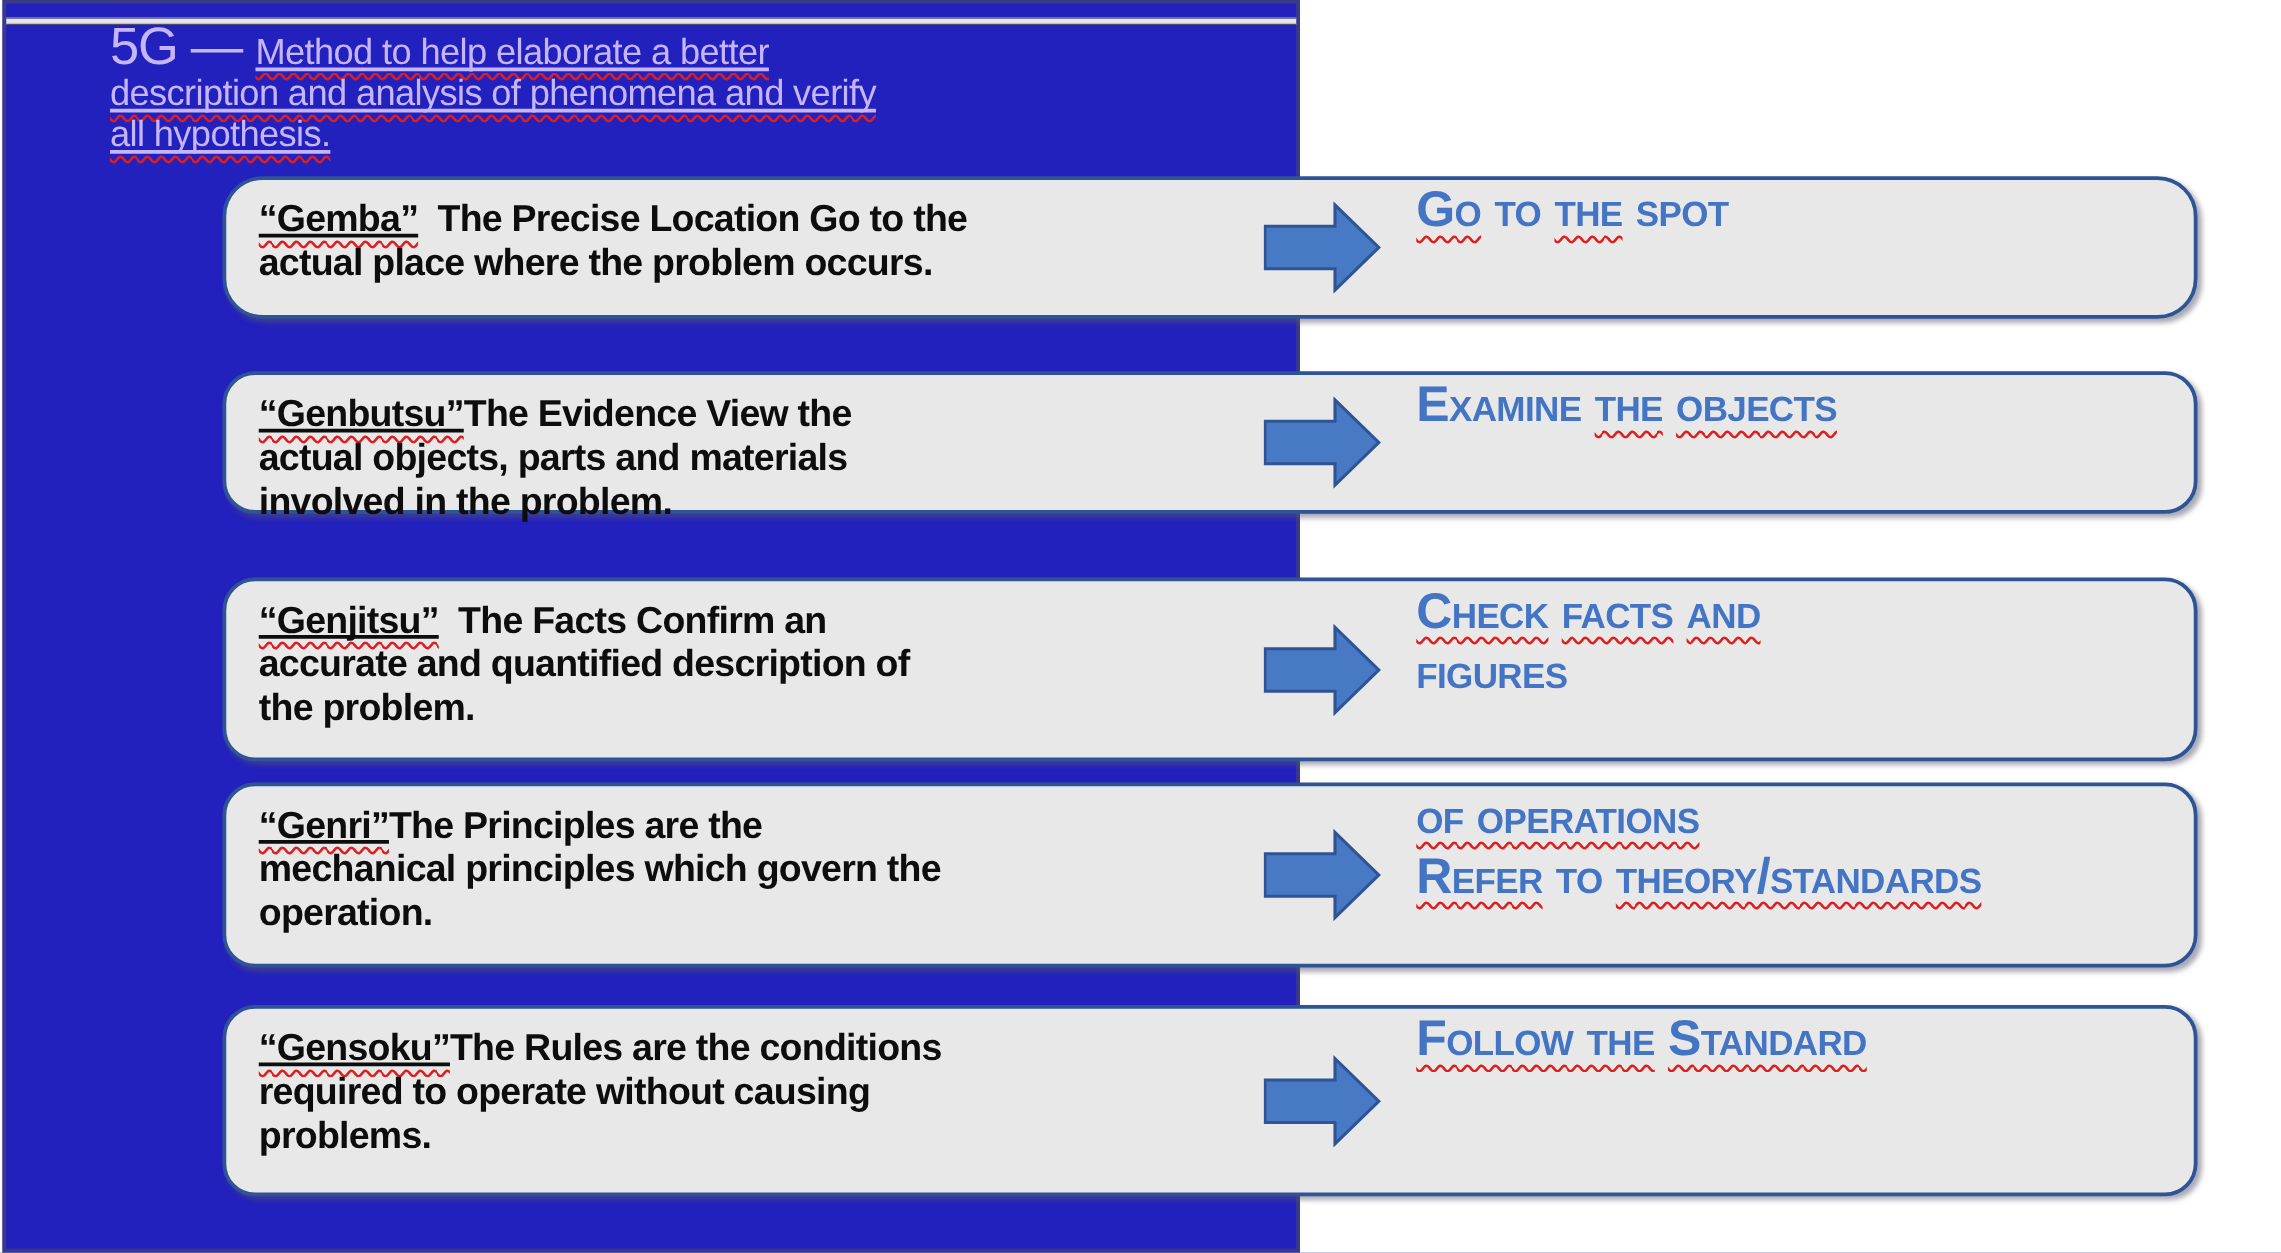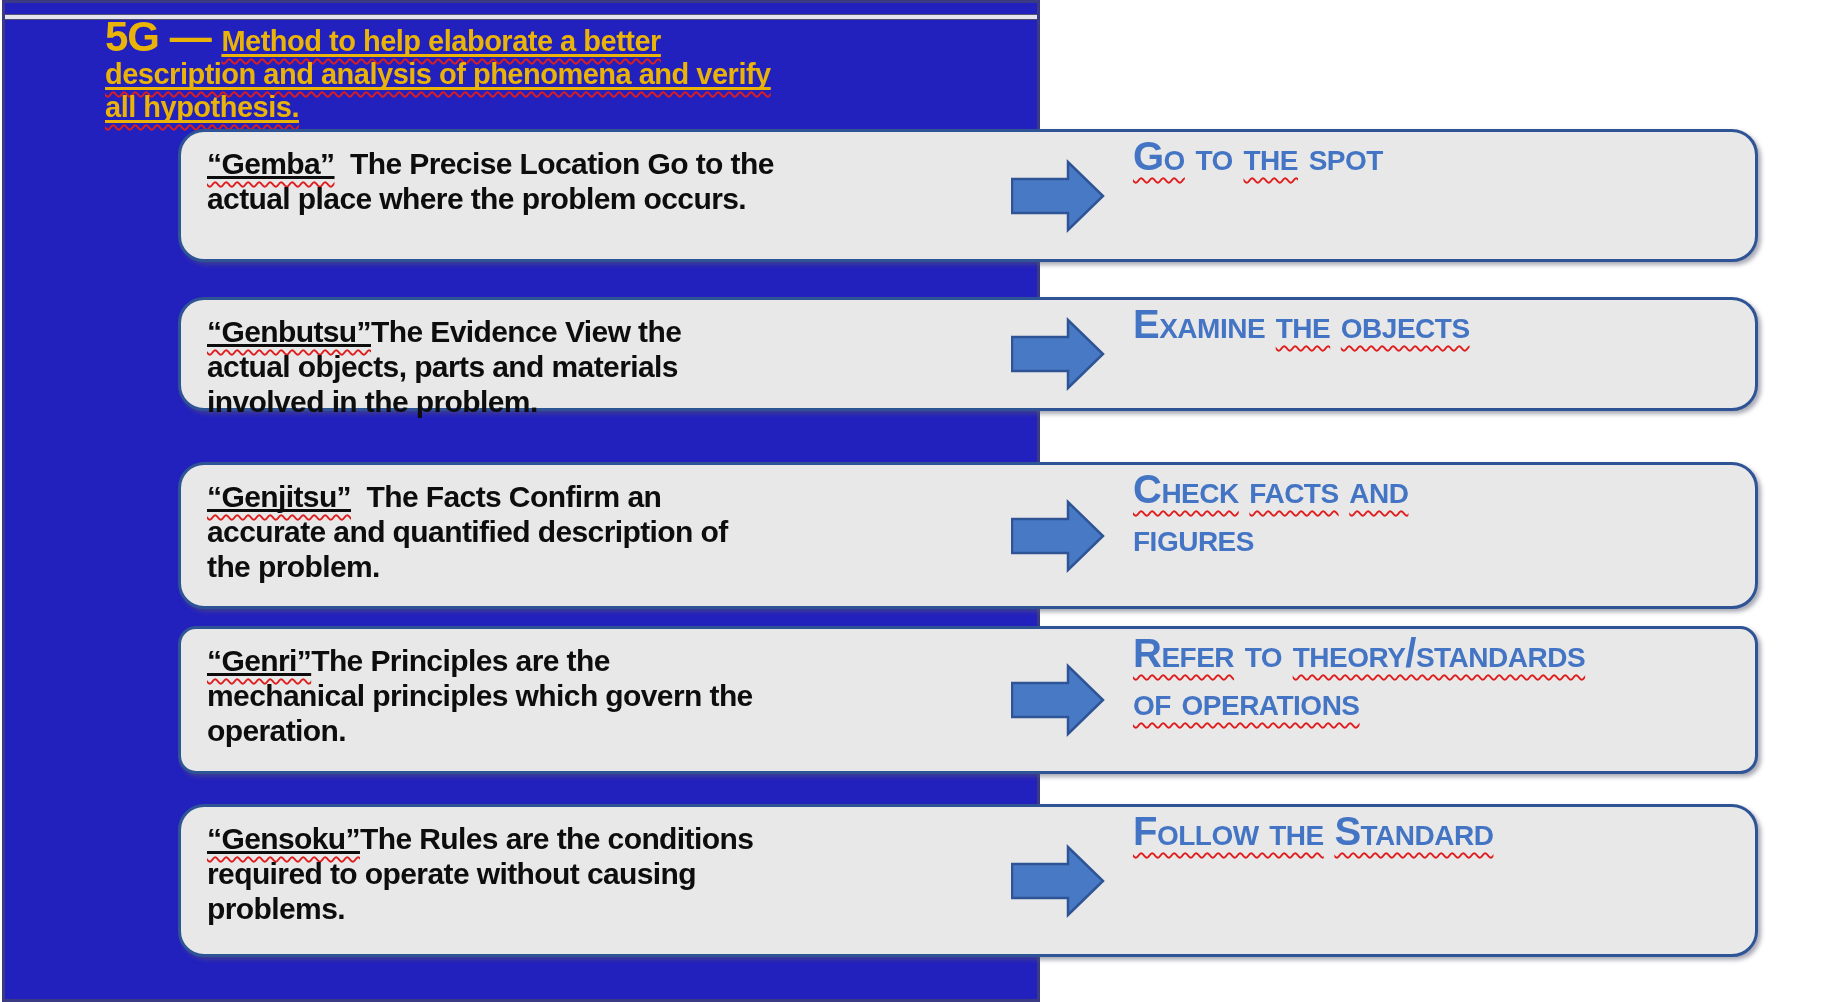--- a/index.html
+++ b/index.html
@@ -6,37 +6,37 @@
   body{width:1825px;height:1002px;position:relative;overflow:hidden;
        font-family:"Liberation Sans",sans-serif;}
 
   
   .panel{position:absolute;left:2px;top:0;width:1038px;height:1002px;
          background:#2321be;border:3px solid #3b3b85;box-sizing:border-box;}
   .divider{position:absolute;left:0;right:0;top:11px;height:4px;
            background:#e4e4ec;border-top:1px solid #55557a;border-bottom:1px solid #4a4a72;}
 
   
-  .title{position:absolute;left:100px;top:17px;width:905px;color:#eab308;
-         font-weight:bold;font-size:29px;line-height:33px;letter-spacing:-0.5px;}
+  .title{position:absolute;left:83px;top:17px;width:905px;color:#c4b5fd;
+         font-weight:normal;font-size:29px;line-height:33px;letter-spacing:-0.5px;}
   .t5g{font-size:42px;letter-spacing:-1px;}
   .tline{text-decoration:underline;text-decoration-thickness:2.5px;text-underline-offset:3px;}
 
   
   .sq{text-decoration:underline wavy #e01d1d;text-decoration-thickness:2px;
       text-decoration-skip-ink:none;text-underline-offset:7px;}
 
   
   .row{position:absolute;left:178px;width:1580px;box-sizing:border-box;
        background:#e8e8e8;border:3px solid #2e5496;border-radius:26px;
        box-shadow:3px 3px 4px rgba(85,85,110,.5);}
-  .row:nth-child(1){top:129px;height:133px;}
+  .row:nth-child(1){top:141px;height:114px;border-radius:32px;}
   .row:nth-child(2){top:297px;height:114px;}
   .row:nth-child(3){top:462px;height:147px;}
-  .row:nth-child(4){top:626px;height:148px;border-radius:18px;}
+  .row:nth-child(4){top:626px;height:148px;}
   .row:nth-child(5){top:804px;height:153px;}
 
   .desc{position:absolute;left:26px;top:14px;width:790px;color:#0d0d0d;
         font-weight:bold;font-size:30px;line-height:35px;letter-spacing:-0.6px;}
   .uline{text-decoration:underline;text-decoration-thickness:2.5px;text-underline-offset:2px;}
 
   .arrow{position:absolute;left:830px;top:50%;transform:translateY(-50%);}
 
   .label{position:absolute;left:952px;top:0;bottom:0;width:615px;
          display:flex;flex-direction:column;justify-content:flex-start;
@@ -82,22 +82,22 @@
         <span class="lline"><span class="sq">Check</span><span> </span><span class="sq">facts</span><span> </span><span class="sq">and</span></span>
         <span class="lline"><span>figures</span></span>
       </div>
     </div>
     <div class="row">
       <div class="desc"><span class="uline"><span class="sq">“Genri”</span></span><span>The Principles are the</span><br><span>mechanical principles which govern the</span><br><span>operation.</span></div>
       <svg class="arrow" width="94" height="74" viewBox="0 0 94 74">
         <polygon points="1,20 57,20 57,3 92,37 57,71 57,54 1,54" fill="#4879c5" stroke="#2e5496" stroke-width="2.5"></polygon>
       </svg>
       <div class="label">
+        <span class="lline"><span class="sq">of operations</span></span>
         <span class="lline"><span class="sq">Refer</span><span> to </span><span class="sq">theory/standards</span></span>
-        <span class="lline"><span class="sq">of operations</span></span>
       </div>
     </div>
     <div class="row">
       <div class="desc"><span class="uline"><span class="sq">“Gensoku”</span></span><span>The Rules are the conditions</span><br><span>required to operate without causing</span><br><span>problems.</span></div>
       <svg class="arrow" width="94" height="74" viewBox="0 0 94 74">
         <polygon points="1,20 57,20 57,3 92,37 57,71 57,54 1,54" fill="#4879c5" stroke="#2e5496" stroke-width="2.5"></polygon>
       </svg>
       <div class="label">
         <span class="lline"><span class="sq">Follow the</span><span> </span><span class="sq">Standard</span></span>
       </div>

